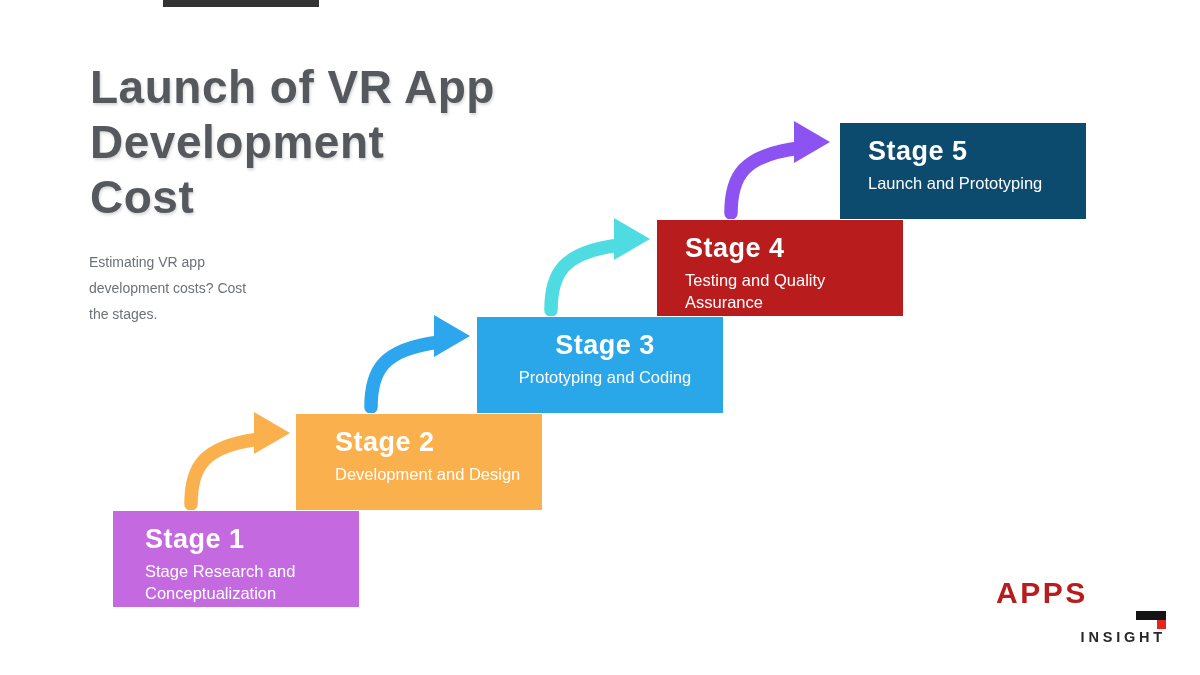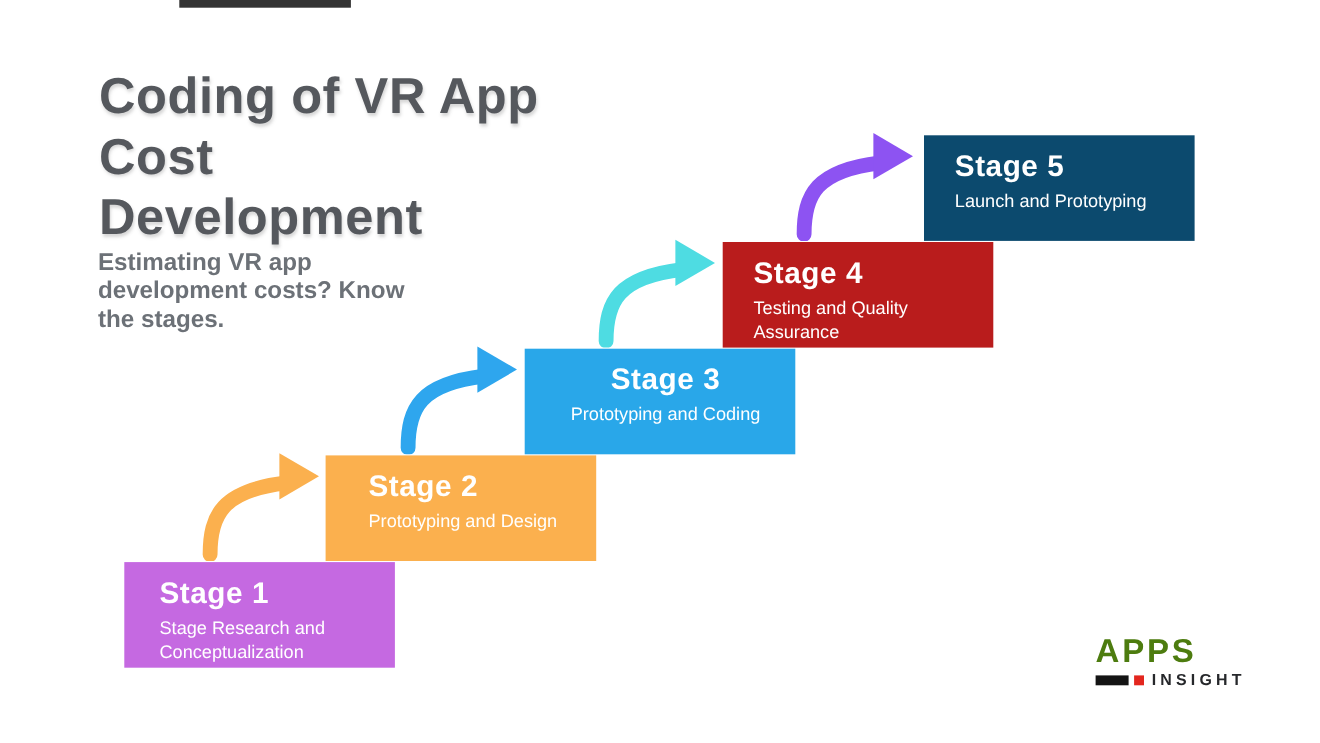--- a/index.html
+++ b/index.html
@@ -26,25 +26,26 @@
   .title {
     font-size: 46px;
     font-weight: bold;
     line-height: 55px;
     color: #55585d;
     letter-spacing: 0.5px;
     text-shadow: 1px 2px 3px rgba(90,90,90,0.25);
   }
   .title span { display: block; }
   .subtitle {
+    margin-top: 24px;
     margin-left: -1px;
-    font-size: 22px;
+    font-size: 14px;
     line-height: 26px;
     color: #6c7177;
-    font-weight: bold;
+    font-weight: normal;
   }
   .subtitle span { display: block; }
 
   .stage-box {
     position: absolute;
     width: 246px;
     height: 96px;
     padding: 11px 18px 0 28px;
     color: #ffffff;
   }
@@ -78,23 +79,23 @@
   .a2 { left: 360px; top: 311px; }
   .a3 { left: 540px; top: 214px; }
   .a4 { left: 720px; top: 117px; }
 
   .logo { position: absolute; left: 996px; top: 577px; width: 170px; }
   .logo-apps {
     font-size: 30px;
     font-weight: bold;
     letter-spacing: 2.5px;
     line-height: 32px;
-    color: #4d7c0f;
+    color: #b91c1c;
   }
-  .logo-row { display: flex; align-items: center; margin-top: 2px; }
+  .logo-row { display: flex; align-items: flex-end; margin-top: 2px; flex-direction: column; }
   .logo-bar { width: 30px; height: 9px; display: inline-block; }
   .logo-dot { width: 9px; height: 9px; display: inline-block; margin-left: 5px; }
   .logo-insight {
     margin-left: 7px;
     font-size: 14.5px;
     font-weight: bold;
     letter-spacing: 3.8px;
     line-height: 14px;
     position: relative;
     top: 1px;
@@ -102,39 +103,39 @@
 </style>
 </head>
 <body>
 
 <div class="canvas">
 
   <div class="top-bar" style="background: rgb(51, 51, 51);"></div>
 
   <div class="header">
     <h1 class="title" style="color: rgb(85, 88, 93);">
-      <span>Coding of VR App</span>
+      <span>Launch of VR App</span>
+      <span>Development</span>
       <span>Cost</span>
-      <span>Development</span>
     </h1>
     <p class="subtitle" style="color: rgb(108, 113, 119);">
       <span>Estimating VR app</span>
-      <span>development costs? Know</span>
+      <span>development costs? Cost</span>
       <span>the stages.</span>
     </p>
   </div>
 
   <div class="stage-box s1" style="background: rgb(197, 105, 225); padding-left: 32px;">
     <h2>Stage 1</h2>
     <p>Stage Research and Conceptualization</p>
   </div>
 
   <div class="stage-box s2" style="background: rgb(251, 176, 78); padding-left: 39px;">
     <h2>Stage 2</h2>
-    <p>Prototyping and Design</p>
+    <p>Development and Design</p>
   </div>
 
   <div class="stage-box s3" style="background: rgb(41, 167, 233); text-align: center;">
     <h2>Stage 3</h2>
     <p>Prototyping and Coding</p>
   </div>
 
   <div class="stage-box s4" style="background: #b91c1c;">
     <h2>Stage 4</h2>
     <p>Testing and Quality Assurance</p>

